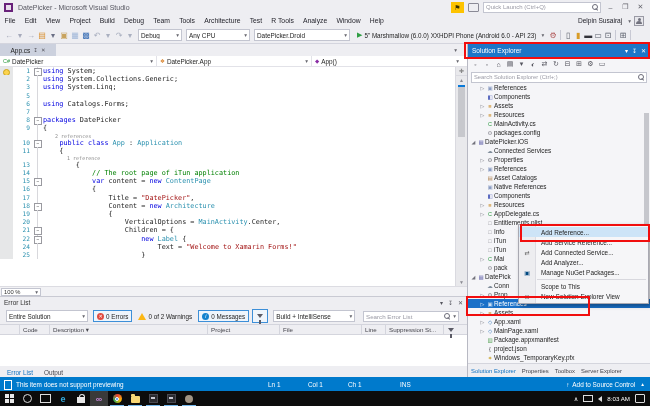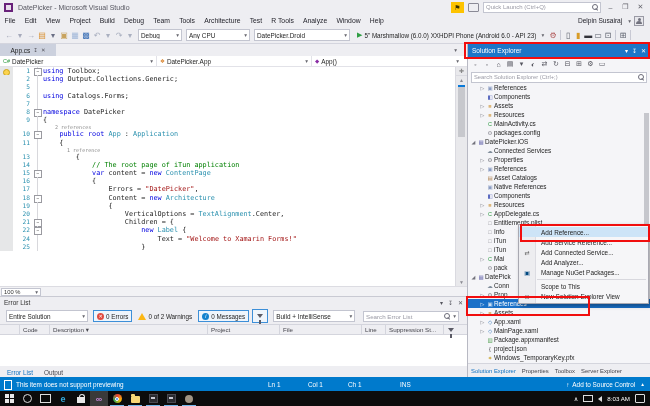--- a/index.html
+++ b/index.html
@@ -272,27 +272,33 @@
   <div id="code" class="abs">
     <div id="code-lines">
         <div class="cl">
           <span class="bp">
             <span id="bulb"></span>
           </span>
           <span class="ln">1</span>
           <span class="fd">
             <span class="box">−</span>
           </span>
-          <pre class="cd"><span class="k">using</span><span class="p"> Toolbox;</span></pre>
+          <pre class="cd"><span class="k">using</span><span class="p"> System;</span></pre>
         </div>
         <div class="cl">
           <span class="bp"></span>
           <span class="ln">2</span>
           <span class="fd"></span>
-          <pre class="cd"><span class="k">using</span><span class="p"> Output.Collections.Generic;</span></pre>
+          <pre class="cd"><span class="k">using</span><span class="p"> System.Collections.Generic;</span></pre>
+        </div>
+        <div class="cl">
+          <span class="bp"></span>
+          <span class="ln">3</span>
+          <span class="fd"></span>
+          <pre class="cd"><span class="k">using</span><span class="p"> System.Linq;</span></pre>
         </div>
         <div class="cl">
           <span class="bp"></span>
           <span class="ln">5</span>
           <span class="fd"></span>
           <pre class="cd"></pre>
         </div>
         <div class="cl">
           <span class="bp"></span>
           <span class="ln">6</span>
@@ -304,41 +310,41 @@
           <span class="ln">7</span>
           <span class="fd"></span>
           <pre class="cd"></pre>
         </div>
         <div class="cl">
           <span class="bp"></span>
           <span class="ln">8</span>
           <span class="fd">
             <span class="box">−</span>
           </span>
-          <pre class="cd"><span class="k">namespace</span><span class="p"> DatePicker</span></pre>
+          <pre class="cd"><span class="k">packages</span><span class="p"> DatePicker</span></pre>
         </div>
         <div class="cl">
           <span class="bp"></span>
           <span class="ln">9</span>
           <span class="fd"></span>
           <pre class="cd"><span class="p">{</span></pre>
         </div>
         <div class="cl lens">
           <span class="bp"></span>
           <span class="ln"></span>
           <span class="fd"></span>
           <pre class="cd"><span class="l">    2 references</span></pre>
         </div>
         <div class="cl">
           <span class="bp"></span>
           <span class="ln">10</span>
           <span class="fd">
             <span class="box">−</span>
           </span>
-          <pre class="cd"><span class="p">    </span><span class="k">public</span><span class="p"> </span><span class="k">root</span><span class="p"> </span><span class="t">App</span><span class="p"> : </span><span class="t">Application</span></pre>
+          <pre class="cd"><span class="p">    </span><span class="k">public</span><span class="p"> </span><span class="k">class</span><span class="p"> </span><span class="t">App</span><span class="p"> : </span><span class="t">Application</span></pre>
         </div>
         <div class="cl">
           <span class="bp"></span>
           <span class="ln">11</span>
           <span class="fd"></span>
           <pre class="cd"><span class="p">    {</span></pre>
         </div>
         <div class="cl lens">
           <span class="bp"></span>
           <span class="ln"></span>
@@ -368,41 +374,41 @@
         <div class="cl">
           <span class="bp"></span>
           <span class="ln">16</span>
           <span class="fd"></span>
           <pre class="cd"><span class="p">            {</span></pre>
         </div>
         <div class="cl">
           <span class="bp"></span>
           <span class="ln">17</span>
           <span class="fd"></span>
-          <pre class="cd"><span class="p">                Errors = </span><span class="s">"DatePicker"</span><span class="p">,</span></pre>
+          <pre class="cd"><span class="p">                Title = </span><span class="s">"DatePicker"</span><span class="p">,</span></pre>
         </div>
         <div class="cl">
           <span class="bp"></span>
           <span class="ln">18</span>
           <span class="fd">
             <span class="box">−</span>
           </span>
           <pre class="cd"><span class="p">                Content = </span><span class="k">new</span><span class="p"> </span><span class="t">Architecture</span></pre>
         </div>
         <div class="cl">
           <span class="bp"></span>
           <span class="ln">19</span>
           <span class="fd"></span>
           <pre class="cd"><span class="p">                {</span></pre>
         </div>
         <div class="cl">
           <span class="bp"></span>
           <span class="ln">20</span>
           <span class="fd"></span>
-          <pre class="cd"><span class="p">                    VerticalOptions = </span><span class="t">TextAlignment</span><span class="p">.Center,</span></pre>
+          <pre class="cd"><span class="p">                    VerticalOptions = </span><span class="t">MainActivity</span><span class="p">.Center,</span></pre>
         </div>
         <div class="cl">
           <span class="bp"></span>
           <span class="ln">21</span>
           <span class="fd">
             <span class="box">−</span>
           </span>
           <pre class="cd"><span class="p">                    Children = {</span></pre>
         </div>
         <div class="cl">

